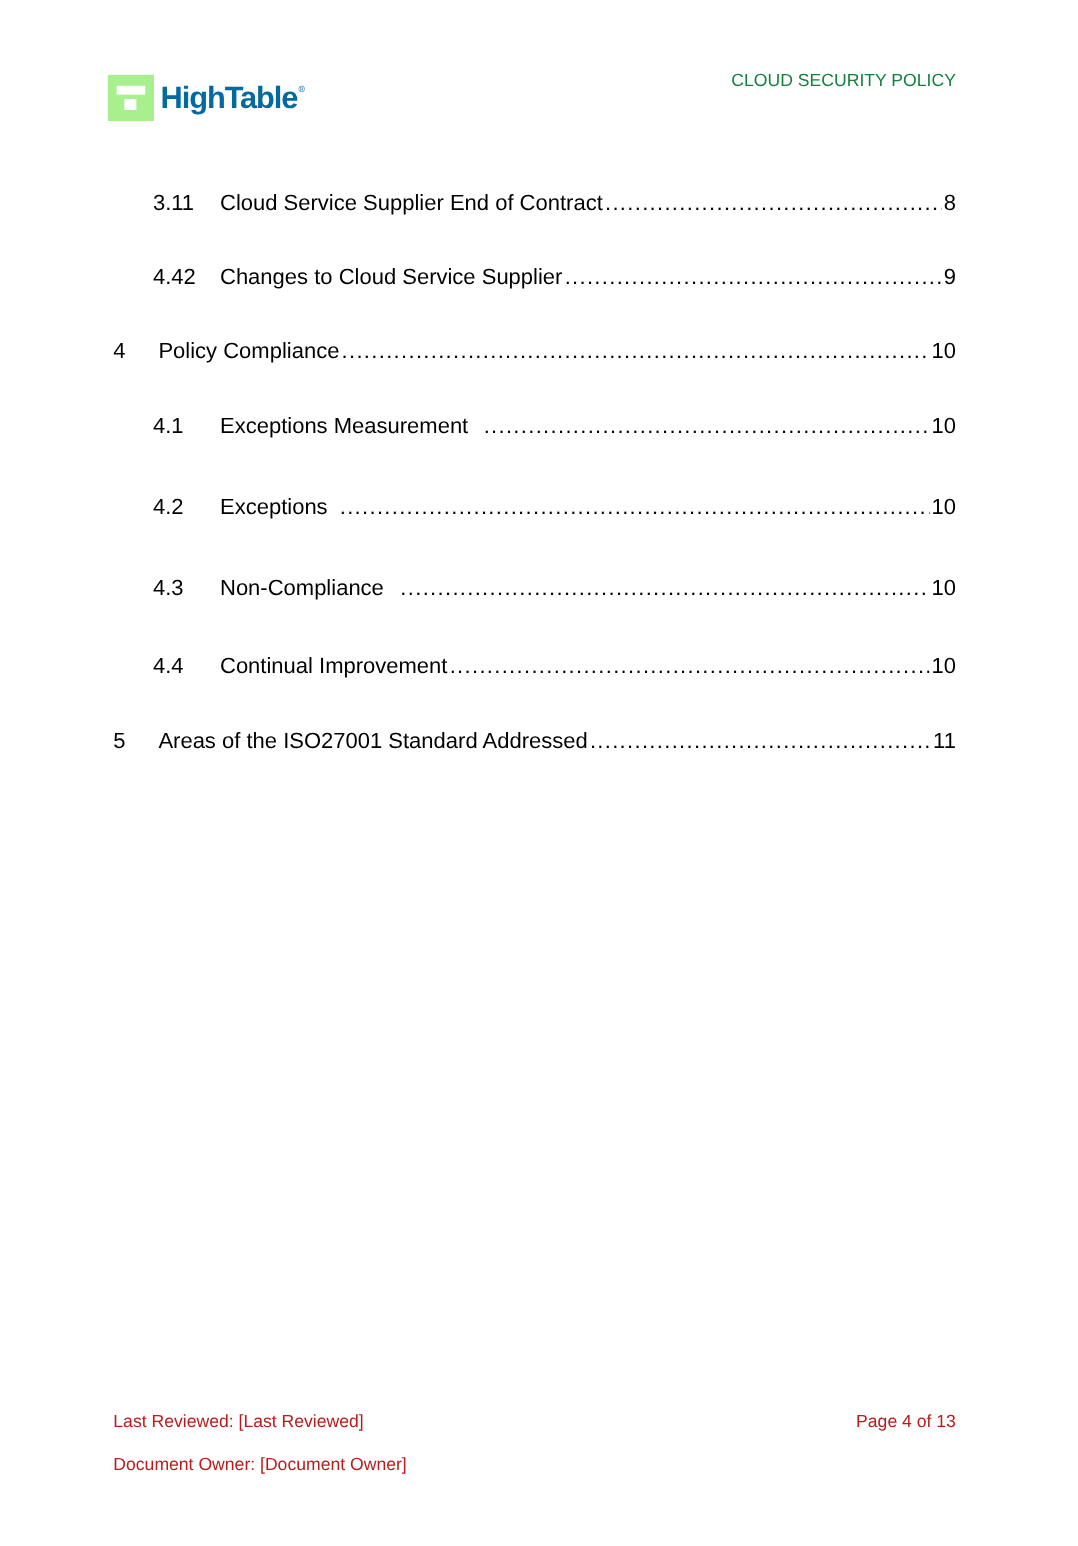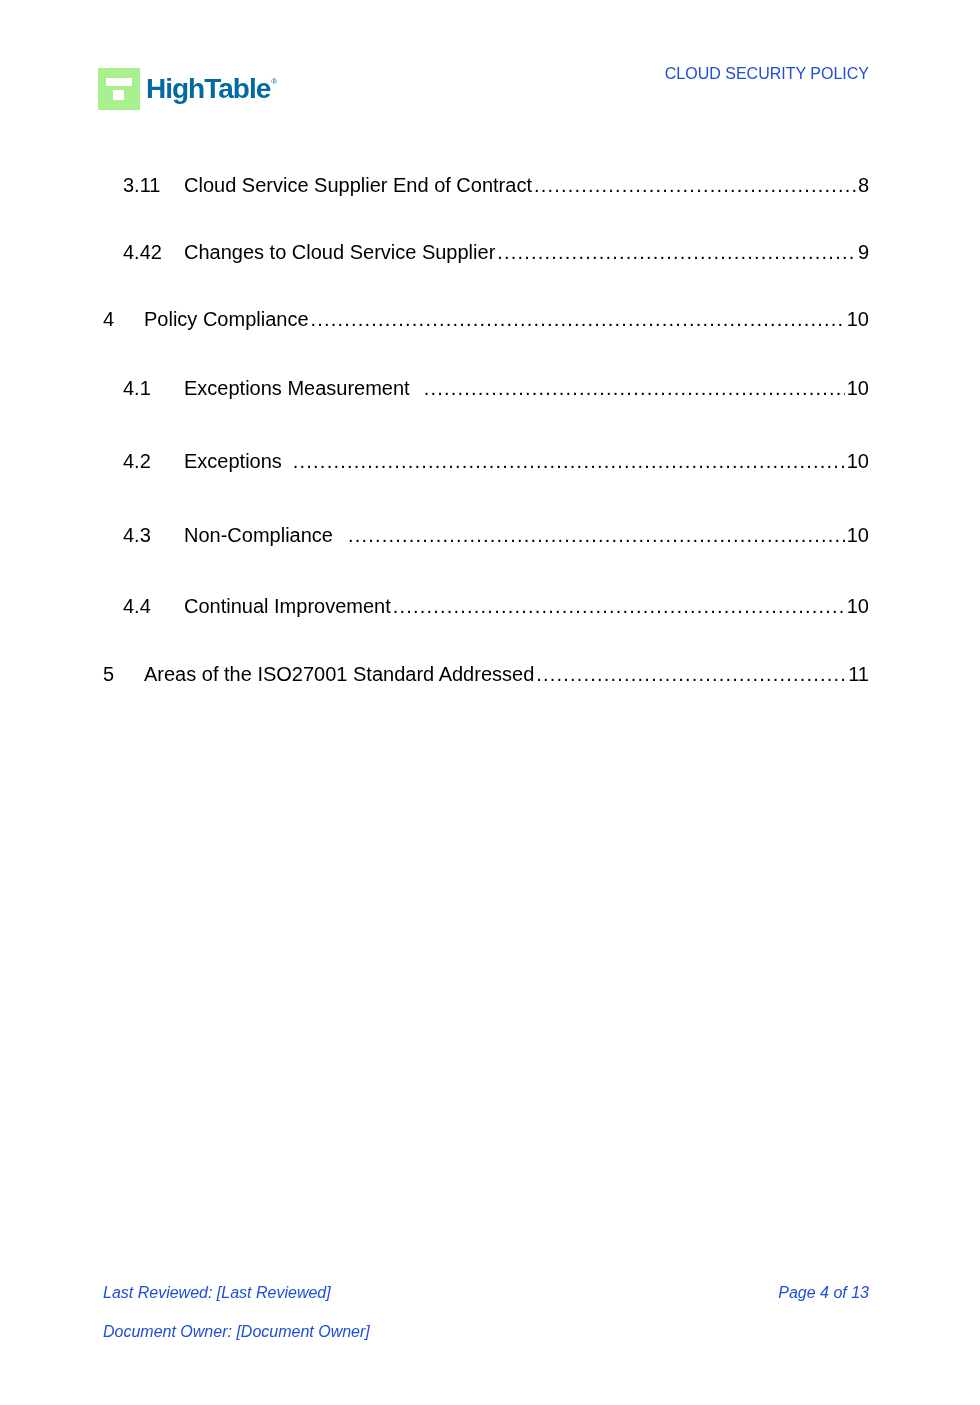--- a/index.html
+++ b/index.html
@@ -6,36 +6,36 @@
     body { width: 980px; height: 1405px; position: relative; overflow: hidden;
            font-family: "Liberation Sans", sans-serif; color: #000; }
 
     .logo { position: absolute; left: 98px; top: 68px; display: flex; align-items: center; }
     .logo-mark { width: 42px; height: 42px; background: #a8f08e; position: relative; }
     .logo-mark .bar { position: absolute; left: 8px; top: 10px; width: 26px; height: 8px; background: #fff; }
     .logo-mark .sq { position: absolute; left: 15px; top: 22px; width: 11px; height: 10px; background: #fff; }
     .logo-text { margin-left: 6px; font-size: 28px; font-weight: bold; color: #0369a1; letter-spacing: -1px; }
     .logo-text sup { font-size: 8px; font-weight: normal; vertical-align: top; position: relative; top: 4px; margin-left: 1px; }
 
-    .header-right { position: absolute; right: 111px; top: 64px; text-align: right; color: #1d4ed8; font-size: 16px; }
+    .header-right { position: absolute; right: 111px; top: 64px; text-align: right; color: #15803d; font-size: 16px; }
     .header-right .title { line-height: 20px; }
     .header-right .meta { margin-top: 20px; line-height: 20px; }
 
     .toc { position: absolute; left: 103px; top: 0; width: 766px; }
     .toc-row { position: absolute; left: 0; width: 766px; display: flex; align-items: baseline; font-size: 20px; height: 26px; white-space: nowrap; }
     .toc-row .num { flex: none; }
     .toc-row .label { flex: none; }
     .toc-row .leader { flex: 1 1 auto; overflow: hidden; margin: 0 2px; color: #000; letter-spacing: 1.2px; }
     .toc-row .leader::before { content: "........................................................................................................................................................................................................"; }
     .toc-row .page { flex: none; text-align: right; }
     .lvl1 .num { width: 41px; }
     .lvl2 { left: 20px; width: 746px; }
-    .lvl2 .num { width: 61px; }
+    .lvl2 .num { width: 61px; margin-left: 16px; }
 
-    .footer { position: absolute; left: 103px; width: 766px; font-size: 16px; color: #1d4ed8; font-style: italic; }
+    .footer { position: absolute; left: 103px; width: 766px; font-size: 16px; color: #b91c1c; }
     .footer .row { display: flex; justify-content: space-between; }
   </style>
 </head>
 <body>
 
 <div class="logo">
   <div class="logo-mark">
     <div class="bar"></div>
       <div class="sq"></div>
   </div>

